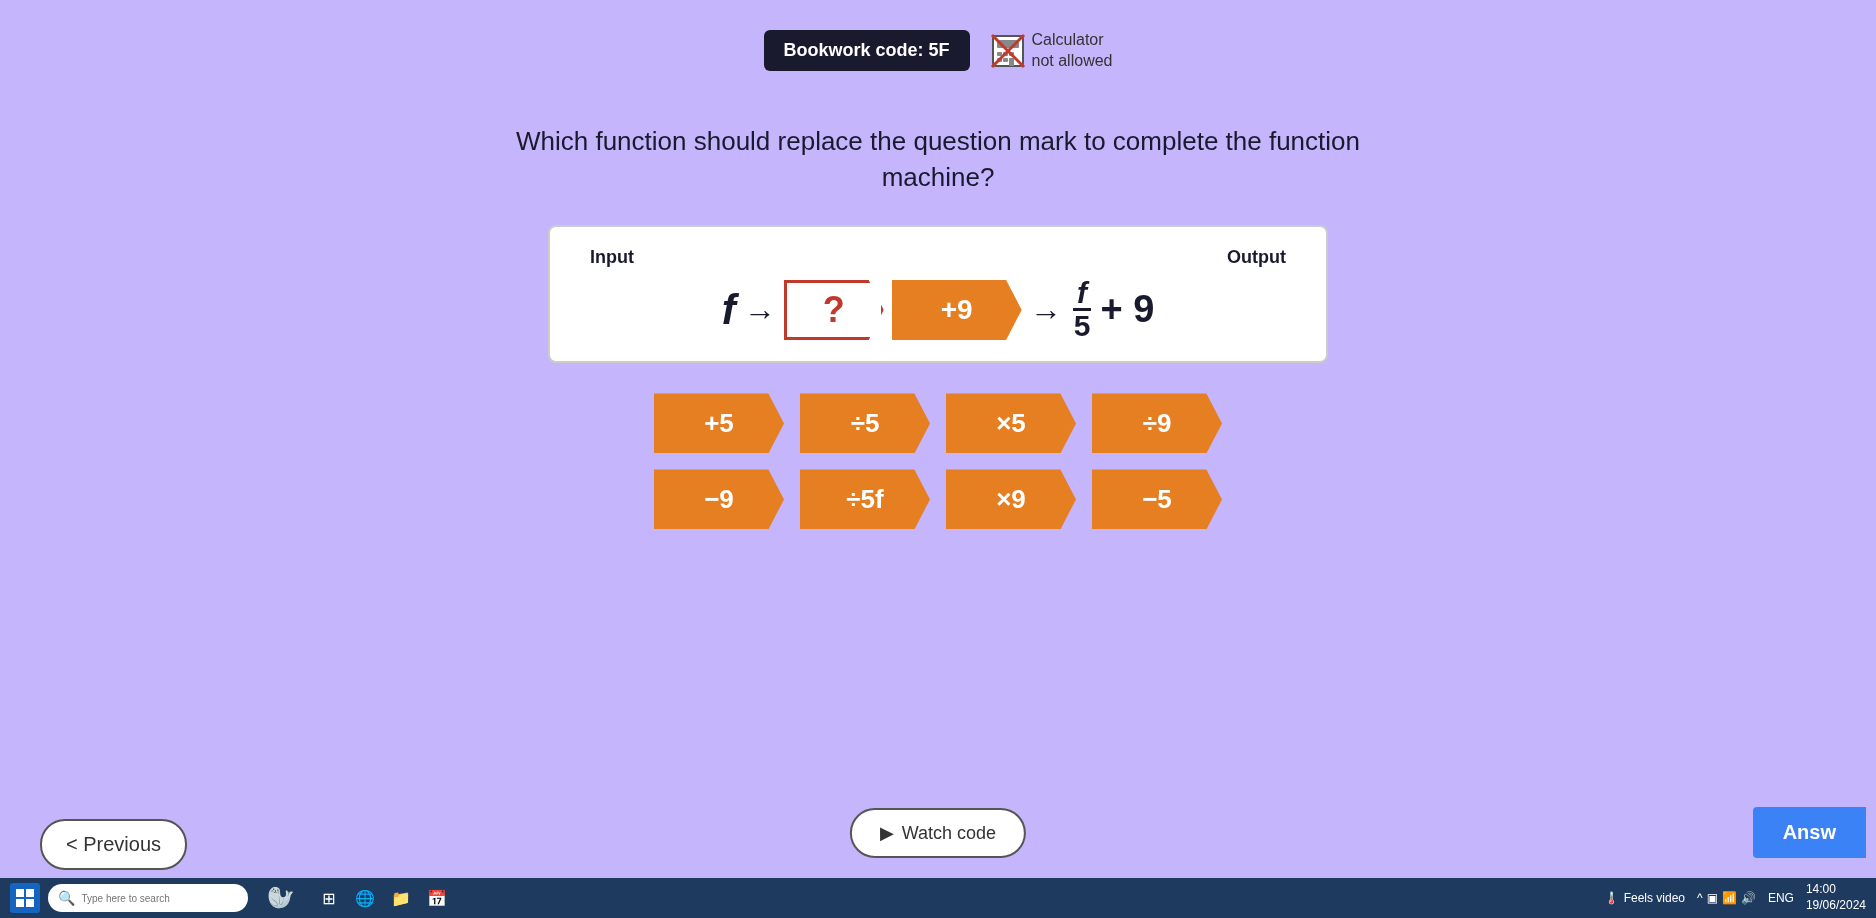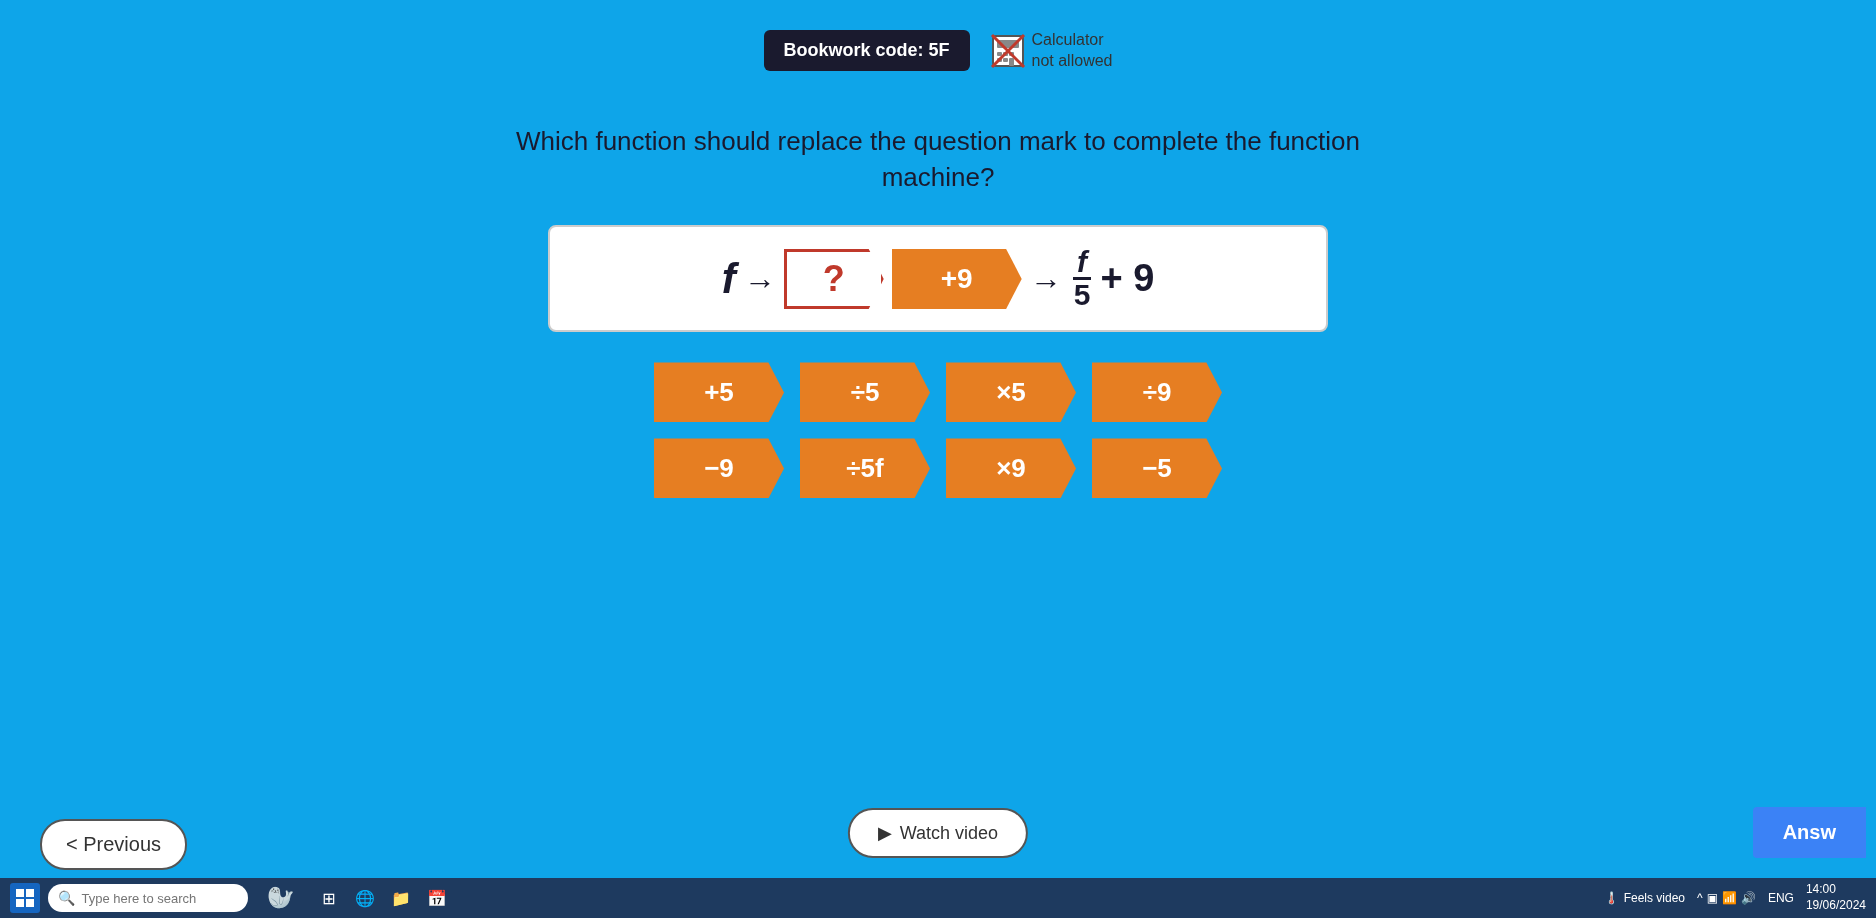--- a/index.html
+++ b/index.html
@@ -12,21 +12,21 @@
       position: relative;
     }
 
     
     .main-content {
       position: absolute;
       top: 0;
       left: 0;
       right: 0;
       bottom: 40px;
-      background: #0ea5e9;
+      background: #c4b5fd;
       display: flex;
       flex-direction: column;
       align-items: center;
       padding-top: 30px;
     }
 
     
     .top-bar {
       display: flex;
       align-items: center;
@@ -375,20 +375,24 @@
       </div>
       <span style="line-height:1.3; font-size:16px; color:#333;">Calculator<br>not allowed</span>
     </div>
   </div>
 
   <div class="question-text">
     <span>Which function should replace the question mark to complete the function machine?</span>
   </div>
 
   <div class="function-machine">
+    <div class="machine-labels">
+      <span class="label-input">Input</span>
+      <span class="label-output">Output</span>
+    </div>
     <div class="machine-row">
 
       <span class="machine-f">f</span>
 
       <span class="arrow">→</span>
 
       <div class="q-mark-pentagon">
         <span>?</span>
       </div>
 
@@ -440,41 +444,41 @@
 </div>
 
 <div class="bottom-nav">
   <button class="prev-btn">
     <span>&lt; Previous</span>
   </button>
 </div>
 
 <div class="watch-video-btn" style="position:absolute; bottom:60px; left:50%; transform:translateX(-50%);">
   <span style="font-size:18px;">▶</span>
-  <span>Watch video</span>
+  <span>Watch code</span>
 </div>
 
 <button class="answer-right-btn">
   <span>Answ</span>
 </button>
 
 <div class="taskbar">
 
   <div class="taskbar-start">
     <svg width="18" height="18" viewBox="0 0 18 18" fill="white">
       <rect x="0" y="0" width="8" height="8"></rect>
       <rect x="10" y="0" width="8" height="8"></rect>
       <rect x="0" y="10" width="8" height="8"></rect>
       <rect x="10" y="10" width="8" height="8"></rect>
     </svg>
   </div>
 
   <div class="taskbar-search">
     <span style="color:#666; font-size:14px;">🔍</span>
-    <input type="text" style="border: none; outline: none; font-size: 13px; width: 150px;" placeholder="Type here to search">
+    <input type="text" style="border: none; outline: none; font-size: 10px; width: 150px;" placeholder="Type here to search">
   </div>
 
   <div class="manatee-area">
     <span style="font-size:22px;">🦭</span>
   </div>
 
   <div class="taskbar-icons">
     <div class="taskbar-icon-btn">⊞</div>
     <div class="taskbar-icon-btn">🌐</div>
     <div class="taskbar-icon-btn">📁</div>

